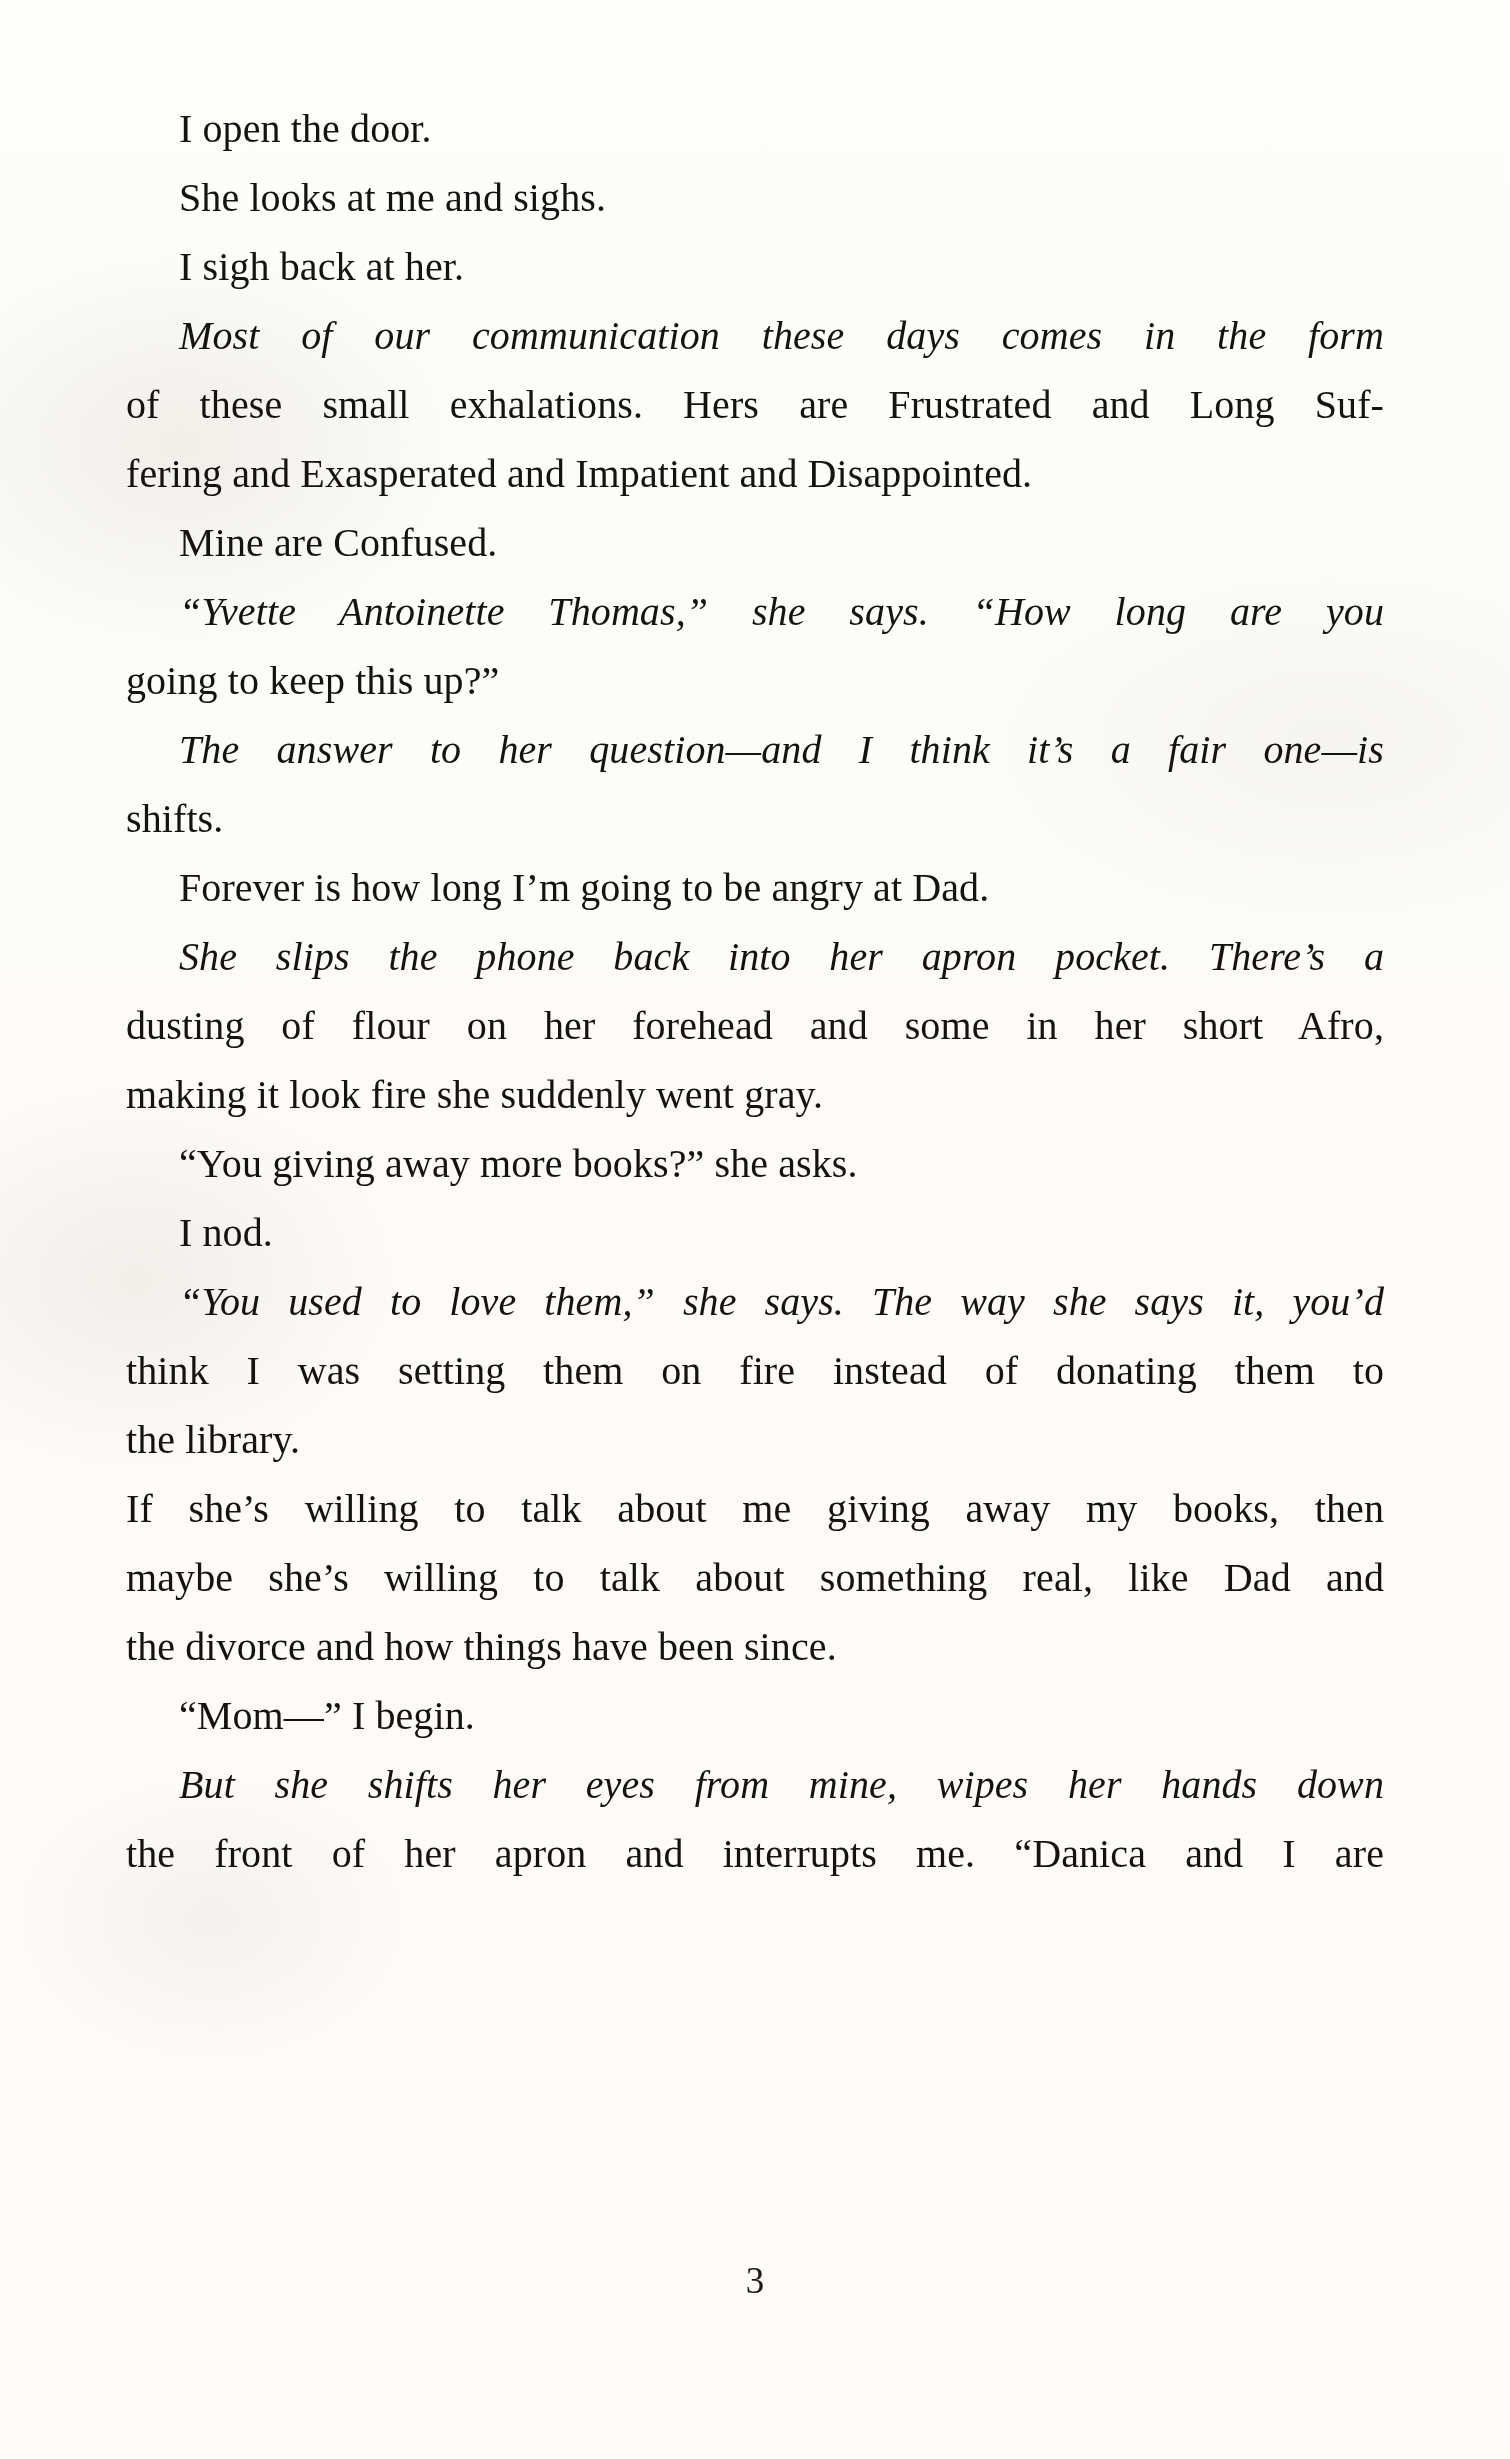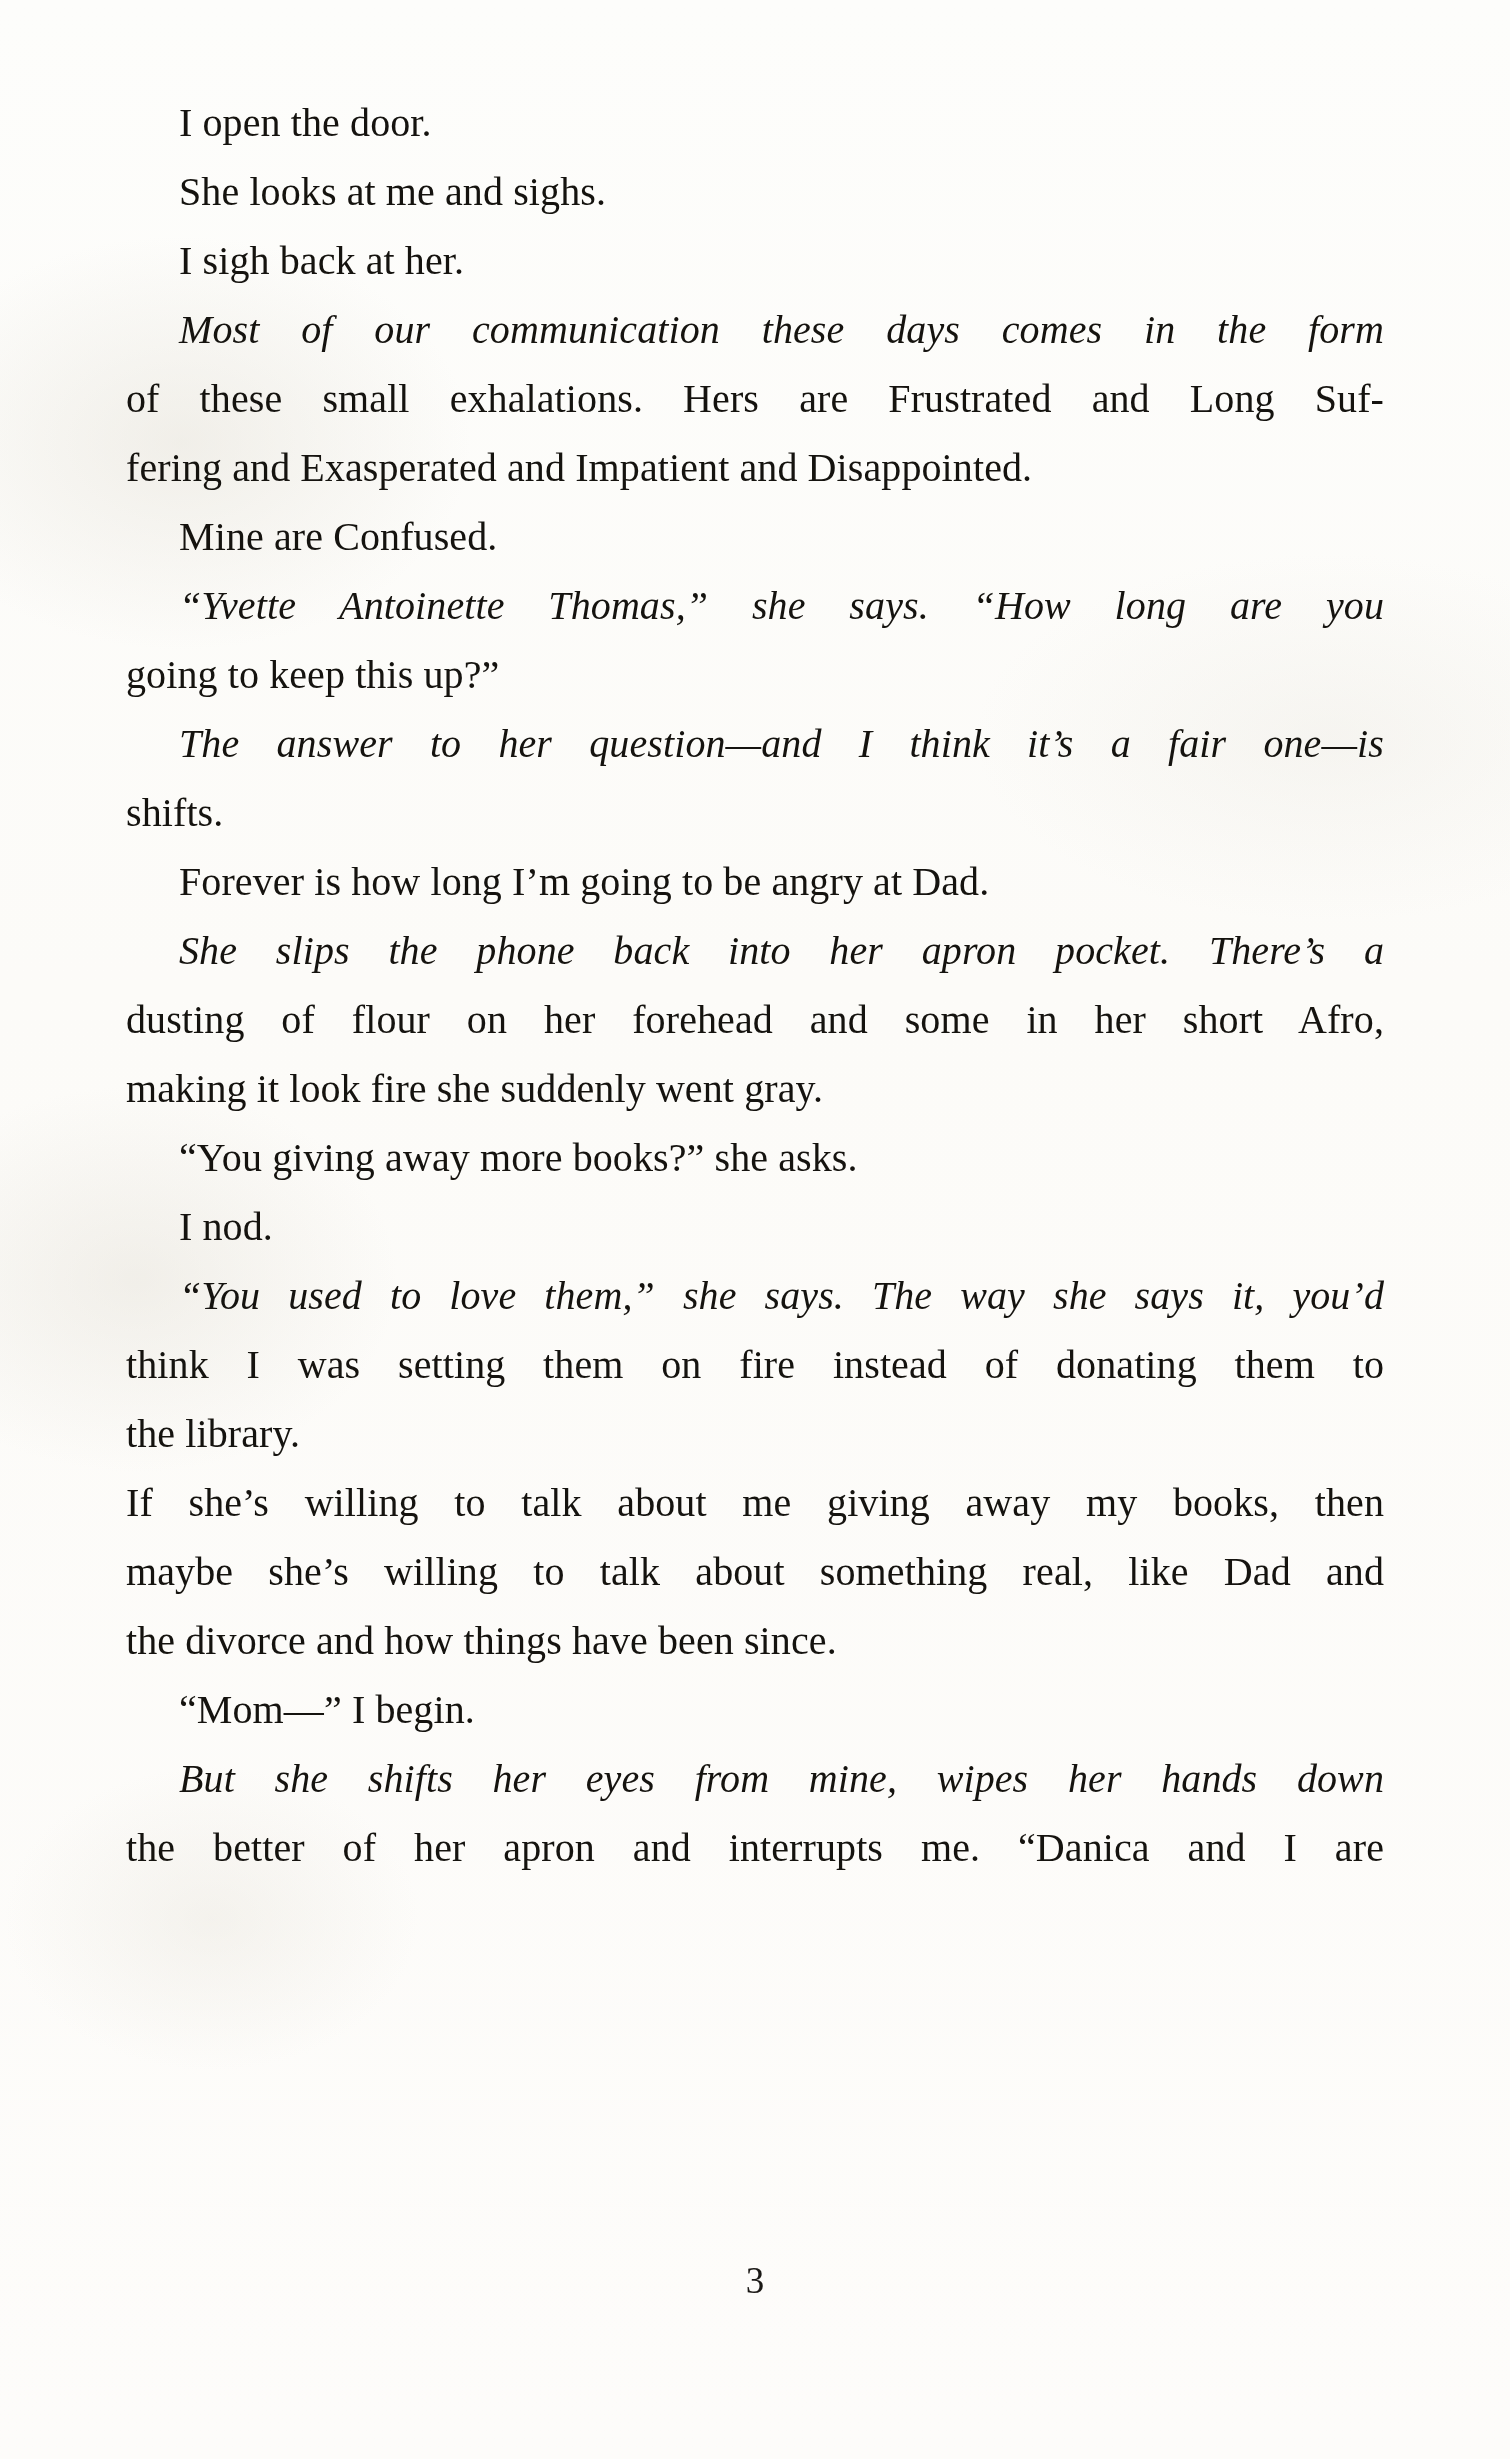--- a/index.html
+++ b/index.html
@@ -26,21 +26,21 @@
       radial-gradient(ellipse 374px 276px at 9% 52%, rgba(224,220,210,0.40), rgba(224,220,210,0) 70%),
       radial-gradient(ellipse 296px 217px at 14% 78%, rgba(228,224,214,0.35), rgba(228,224,214,0) 70%),
       radial-gradient(ellipse 493px 256px at 88% 30%, rgba(231,228,220,0.30), rgba(231,228,220,0) 72%),
       linear-gradient(180deg, #fdfdfb 0%, #fcfbf8 40%, #fdfcfa 100%);
     overflow: hidden;
   }
 
   .text-block {
     position: absolute;
     left: 126px;
-    top: 88px;
+    top: 94px;
     width: 1258px;
   }
 
   
   .line {
     font-size: 40px;
     line-height: 69px;
     letter-spacing: 0.1px;
     white-space: pre;
     color: #15130f;
@@ -102,19 +102,19 @@
       <div class="line indent">“You giving away more books?” she asks.</div>
       <div class="line indent">I nod.</div>
       <div class="line just indent">“You used to love them,” she says. The way she says it, you’d</div>
       <div class="line just flush">think I was setting them on fire instead of donating them to</div>
       <div class="line flush">the library.</div>
       <div class="line just flush">If she’s willing to talk about me giving away my books, then</div>
       <div class="line just flush">maybe she’s willing to talk about something real, like Dad and</div>
       <div class="line flush">the divorce and how things have been since.</div>
       <div class="line indent">“Mom—” I begin.</div>
       <div class="line just indent">But she shifts her eyes from mine, wipes her hands down</div>
-      <div class="line just flush">the better of her apron and interrupts me. “Danica and I are</div>
+      <div class="line just flush">the front of her apron and interrupts me. “Danica and I are</div>
     </div>
 
   <div class="page-number">3</div>
 
 </div>
 
 
 </body></html>

